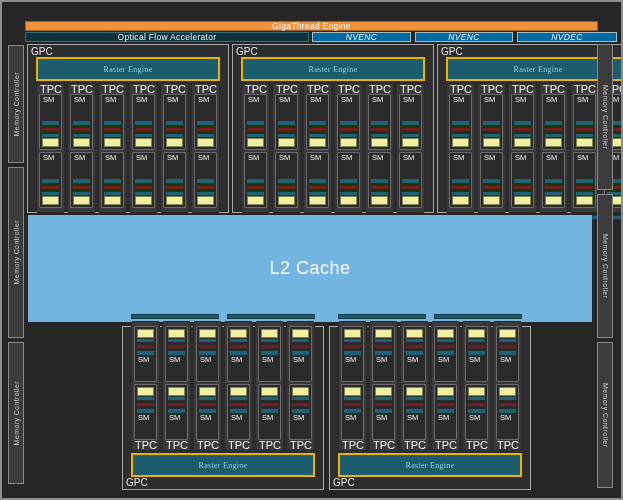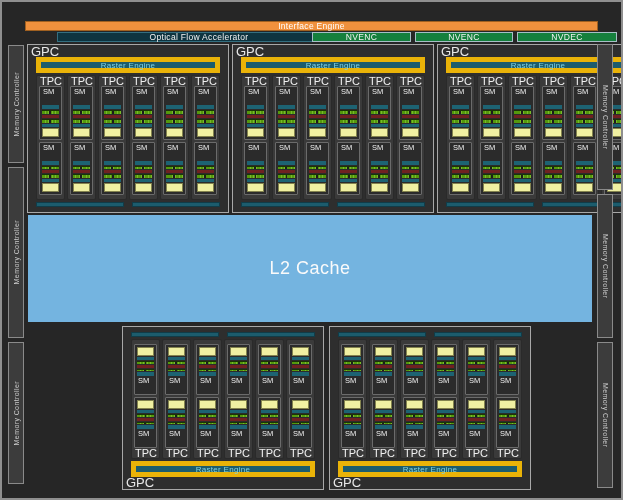--- a/index.html
+++ b/index.html
@@ -10,61 +10,62 @@
   }
   #frame { position:absolute; inset:0; border:2px solid #8f8f8f; pointer-events:none; z-index:50; }
 
   
   .hbar {
     position:absolute; display:flex; align-items:center; justify-content:center;
     font-size:8.5px; color:#f2f2f2; letter-spacing:0.3px; white-space:nowrap;
   }
   #pci-bar   { left:25px; top:9px;  width:573px; height:11px; background:#3f3f3f; border:1px solid #c6c6c6; }
   #giga-bar  { left:25px; top:21px; width:573px; height:10px; background:#f0913d; border:1px solid #a06020; color:#ffffff; }
-  #ofa-bar   { left:25px; top:32px; width:284px; height:10px; background:#0e3440; border:1px solid #346f80;margin-left:32px; }
+  #ofa-bar   { left:25px; top:32px; width:284px; height:10px; background:#0e3440; border:1px solid #346f80; }
   #nvenc1-bar{ left:312px; top:32px; width:99px; height:10px; }
   #nvenc2-bar{ left:415px; top:32px; width:98px; height:10px; }
   #nvdec-bar { left:517px; top:32px; width:100px; height:10px; }
-  .media-bar { background:#15803d; border:1px solid #a8bfc6; }
+  .media-bar { background:#0369a1; border:1px solid #a8bfc6;font-style:italic; }
 
   
   #top-gpc-row    { position:absolute; left:27px;  top:44px;  width:564px; height:169px; display:flex; gap:3px; }
   #bottom-gpc-row { position:absolute; left:122px; top:326px; width:385px; height:164px; display:flex; gap:5px; }
 
   .gpc {
     flex:1; background:#2e2e2e; border:1px solid #a8a8a8;
     display:flex; flex-direction:column; padding:1px 8px 3px 8px;
   }
   .gpc.bottom { flex-direction:column-reverse; padding:3px 8px 1px 8px; }
 
-  .gpc-label { height:11px; font-size:13px; color:#e8e8e8; line-height:11px; margin-left:-5px; flex:none; }
+  .gpc-label { height:11px; font-size:10px; color:#e8e8e8; line-height:11px; margin-left:-5px; flex:none; }
   .raster {
-    flex:none; height:16px; background:#1c5c6d; border:5px solid #eab308;
+    flex:none; height:24px; background:#1c5c6d; border:2px solid #eab308;
     color:#82d2e2; font-size:8px; display:flex; align-items:center; justify-content:center;
     letter-spacing:0.3px;
+    font-family:Liberation Serif, serif;
   }
   .tpc-row { flex:1; display:flex; gap:2px; margin:2px 0; }
   .strips { flex:none; height:5px; display:flex; gap:8px; margin-bottom:2px; }
   .gpc.bottom .strips { margin-bottom:0; margin-top:2px; }
   .strip { flex:1; background:#1c5c6d; border:1px solid #113c48; }
 
   .tpc {
     flex:1; background:#3a3a3a; border:1px solid #2a2a2a; border-radius:2px;
     display:flex; flex-direction:column; padding:0 2px 2px 2px;
   }
   .tpc.bottom { flex-direction:column-reverse; padding:2px 2px 0 2px; }
   .tpc-label { flex:none; height:10px; font-size:11px; color:#f0f0f0; line-height:10px; padding-left:1px; }
 
   .sm {
     flex:1; background:#2b2b2b; border:1px solid #6b6b6b; border-radius:1px;
     display:flex; flex-direction:column; padding:1px 2px 2px 2px; gap:1px;
     margin-bottom:2px;
   }
   .tpc.bottom .sm { flex-direction:column-reverse; margin-bottom:0; margin-top:2px; padding:2px 2px 1px 2px; }
-  .sm-label { flex:none; height:16px; font-size:7.5px; color:#f0f0f0; line-height:8px; padding-left:1px; }
+  .sm-label { flex:none; height:24px; font-size:7.5px; color:#f0f0f0; line-height:8px; padding-left:1px; }
   .sm-teal   { flex:none; height:4px; background:#1d6373; }
   .sm-teal2  { flex:none; height:3px; background:#1d6373; }
   .sm-green  {
     flex:1;
     background:
       linear-gradient(90deg, rgba(0,0,0,0) 0 calc(50% - 1px), #1c1c1c calc(50% - 1px) calc(50% + 1px), rgba(0,0,0,0) calc(50% + 1px) 100%),
       repeating-linear-gradient(90deg, #55990d 0 2.5px, #78b92a 2.5px 3.5px);
     border-top:1px solid #1a3506;
   }
   .sm-maroon { flex:none; height:3px; background:#702121; }
@@ -91,21 +92,21 @@
   #mc-r0 { left:597px; top:44px;  height:146px; }
   #mc-r1 { left:597px; top:194px; height:144px; }
   #mc-r2 { left:597px; top:342px; height:146px; }
 </style>
 </head>
 <body>
 
 <div id="canvas">
   <div id="frame"></div>
 
-  <div id="giga-bar" class="hbar">Interface Engine</div>
+  <div id="giga-bar" class="hbar">GigaThread Engine</div>
   <div id="ofa-bar" class="hbar">Optical Flow Accelerator</div>
   <div id="nvenc1-bar" class="hbar media-bar">NVENC</div>
   <div id="nvenc2-bar" class="hbar media-bar">NVENC</div>
   <div id="nvdec-bar" class="hbar media-bar">NVDEC</div>
 
   <div id="top-gpc-row">
       <div class="gpc">
         <div class="gpc-label">GPC</div>
         <div class="raster">Raster Engine</div>
         <div class="tpc-row">

